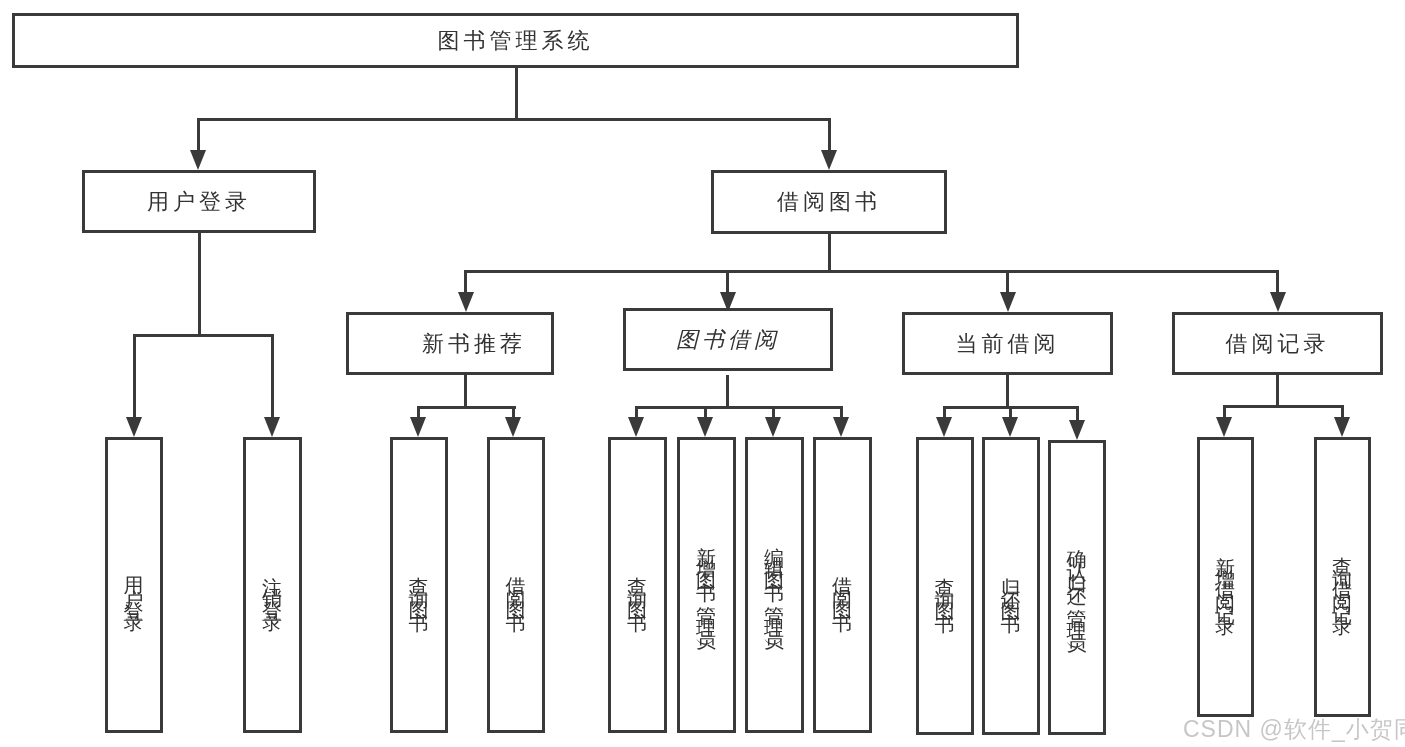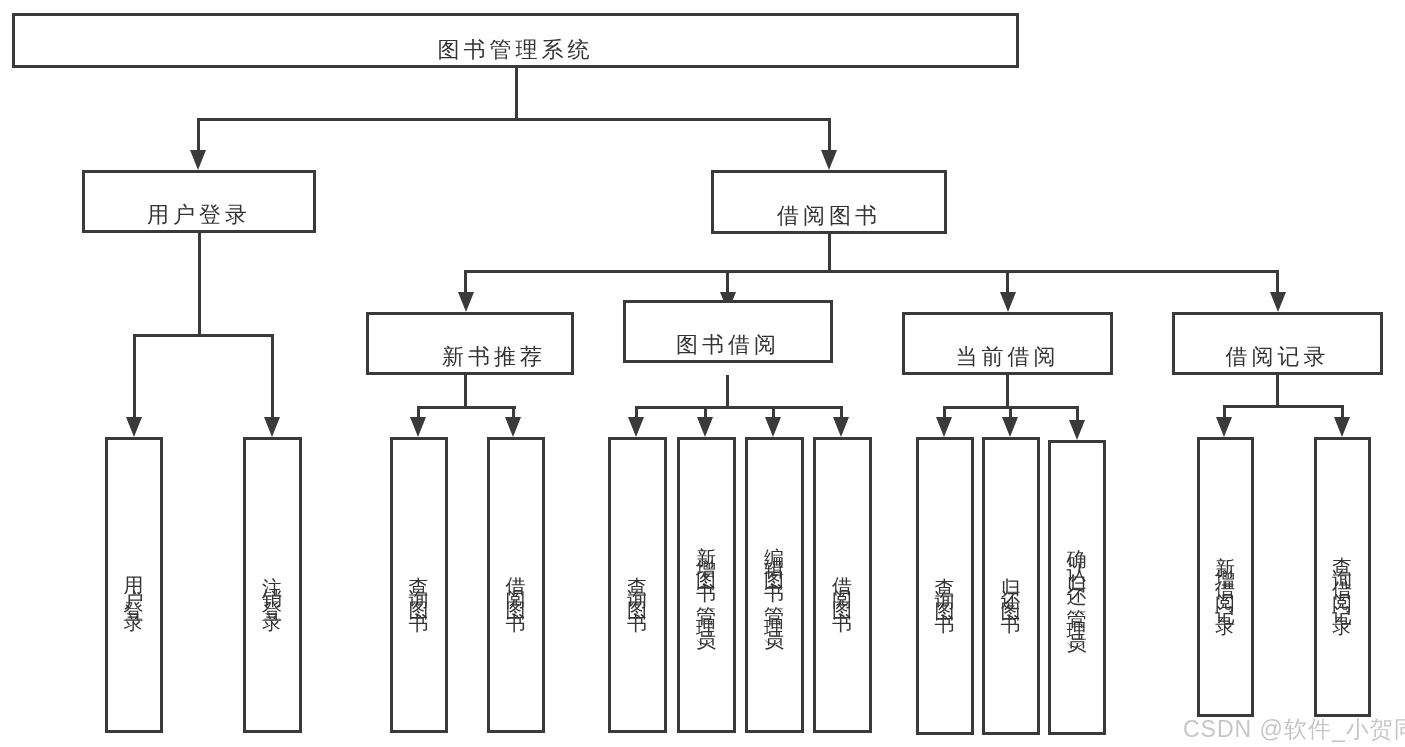--- a/index.html
+++ b/index.html
@@ -9,21 +9,21 @@
     background:#ffffff;
     overflow:hidden;
     font-family:"Liberation Sans","DejaVu Sans",sans-serif;
     color:#333333;
   }
   
   .box{
     position:absolute;
     border:3px solid #3a3a3a;
     background:#ffffff;
-    display:flex;align-items:flex-end;justify-content:center;
+    display:flex;align-items:center;justify-content:center;
     box-sizing:border-box;
     font-size:22px;letter-spacing:4px;
     white-space:nowrap;
   }
   .vbox{
     position:absolute;
     border:3px solid #3a3a3a;
     background:#ffffff;
     box-sizing:border-box;
     display:flex;align-items:center;justify-content:center;
@@ -85,24 +85,24 @@
   <div class="hline" style="left:464px;top:270px;width:815px;"></div>
   <div class="vline" style="left:464px;top:270px;height:26px;"></div>
   <div class="vline" style="left:726px;top:270px;height:26px;"></div>
   <div class="vline" style="left:1006px;top:270px;height:26px;"></div>
   <div class="vline" style="left:1276px;top:270px;height:26px;"></div>
   <div class="arrow" style="left:458px;top:292px;"></div>
   <div class="arrow" style="left:720px;top:292px;"></div>
   <div class="arrow" style="left:1000px;top:292px;"></div>
   <div class="arrow" style="left:1270px;top:292px;"></div>
 
-  <div class="box" style="left:366px;top:312px;width:208px;height:63px;padding-left:48px;">
+  <div class="box" style="left:346px;top:312px;width:208px;height:63px;padding-left:48px;">
     <span>新书推荐</span>
   </div>
-  <div class="box" style="left:623px;top:300px;width:210px;height:63px;">
+  <div class="box" style="left:623px;top:308px;width:210px;height:63px;font-style:italic;">
     <span>图书借阅</span>
   </div>
   <div class="box" style="left:902px;top:312px;width:211px;height:63px;">
     <span>当前借阅</span>
   </div>
   <div class="box" style="left:1172px;top:312px;width:211px;height:63px;">
     <span>借阅记录</span>
   </div>
 
   <div class="vline" style="left:464px;top:375px;height:34px;"></div>

